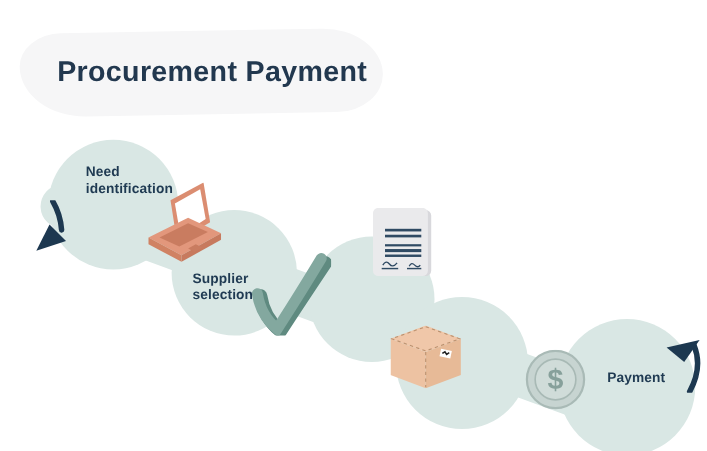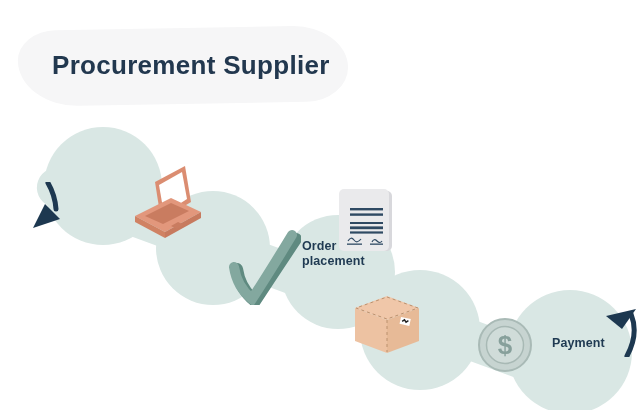--- a/index.html
+++ b/index.html
@@ -50,21 +50,21 @@
   .ic-coin{left:477px;top:318px;}
   .ic-arrow-left{left:32px;top:182px;z-index:6;}
   .ic-arrow-right{left:605px;top:308px;z-index:6;}
 </style>
 </head>
 <body>
 
 <div class="stage">
 
   <div class="title-blob"></div>
-  <h1 class="page-title">Procurement Supplier</h1>
+  <h1 class="page-title">Procurement Payment</h1>
 
   <div class="band"></div>
   <div class="blob b1"></div>
   <div class="blob b2"></div>
   <div class="blob b3"></div>
   <div class="blob b4"></div>
   <div class="blob b5"></div>
 
   <svg class="icon ic-arrow-left" width="32" height="48" viewBox="0 0 32 48">
     <path d="M16,1 Q23,13 24,27" fill="none" stroke="#1d3850" stroke-width="5" stroke-linecap="round"></path>
@@ -116,16 +116,17 @@
     <circle cx="28" cy="27" r="26" fill="#c7d4d1" stroke="#a9bab6" stroke-width="2"></circle>
     <circle cx="28" cy="27" r="18.5" fill="#d0dcd9" stroke="#a8b9b5" stroke-width="1.5"></circle>
     <text x="28" y="36" text-anchor="middle" font-family="Liberation Sans, sans-serif" font-size="26" font-weight="bold" fill="#87a09b">$</text>
   </svg>
 
   <svg class="icon ic-arrow-right" width="35" height="49" viewBox="0 0 35 49">
     <path d="M26,6 Q34,26 22,48" fill="none" stroke="#1d3850" stroke-width="5" stroke-linecap="round"></path>
     <polygon points="1,8 31,1 17,21" fill="#1d3850"></polygon>
   </svg>
 
-  <div class="step-label lbl-order">Order placement</div>
+  <div class="step-label lbl-need">Need identification</div>
+  <div class="step-label lbl-supplier">Supplier selection</div>
   <div class="step-label lbl-payment">Payment</div>
 
 </div>
 
 </body></html>

